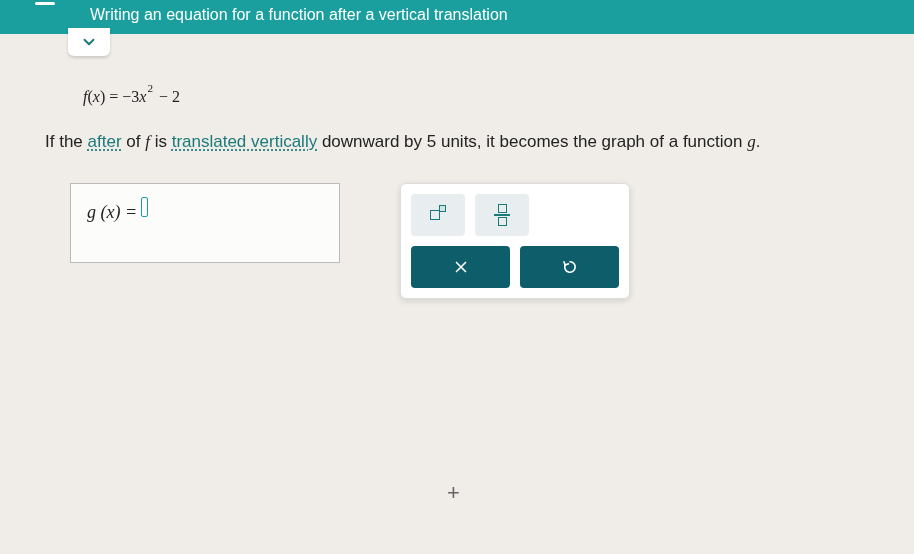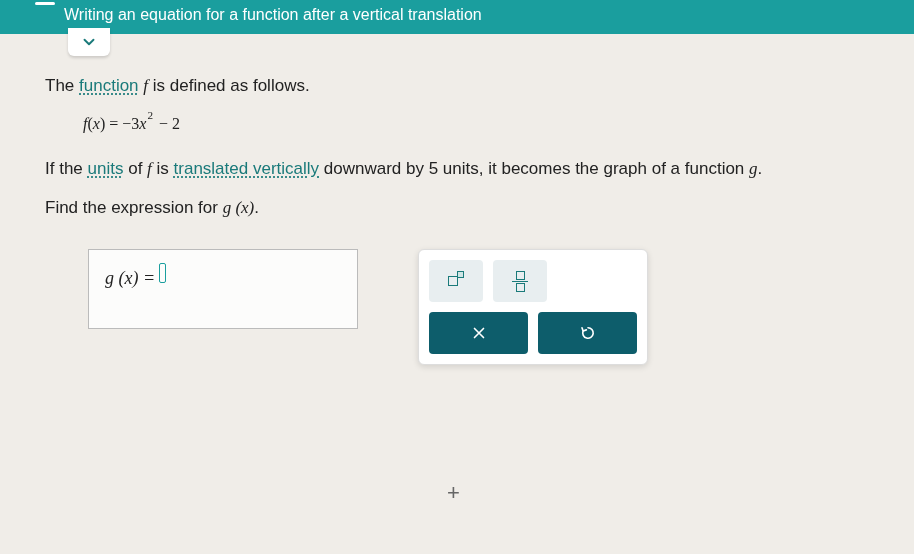--- a/index.html
+++ b/index.html
@@ -7,21 +7,21 @@
       font-family: Arial, Helvetica, sans-serif;
       background: #f0ede8;
       width: 914px;
       height: 554px;
       overflow: hidden;
       position: relative;
     }
     .header-bar {
       background: #1a9e9e;
       color: white;
-      padding: 6px 20px 10px 64px;
+      padding: 6px 20px 10px 90px;
       font-size: 16px;
       font-weight: 500;
       display: flex;
       align-items: center;
       position: relative;
     }
     .hamburger {
       position: absolute;
       left: 35px;
       top: 2px;
@@ -67,21 +67,21 @@
       margin: 12px 0 18px 38px;
       font-style: italic;
     }
     .equation .rm { font-style: normal; }
     .equation sup { font-size: 0.7em; font-style: normal; position: relative; top: -0.4em; margin-left: 1px; margin-right: 2px;}
     .answer-row {
       display: flex;
       align-items: flex-start;
       gap: 60px;
       margin-top: 28px;
-      margin-left: 43px;
+      margin-left: 25px;
     }
     .answer-box {
       border: 1px solid #bbb;
       background: #fcfcfb;
       width: 270px;
       height: 80px;
       padding: 14px 16px;
       font-family: 'Times New Roman', serif;
       font-size: 18px;
       display: flex;
@@ -157,35 +157,29 @@
   <span>Writing an equation for a function after a vertical translation</span>
 </div>
 
 <div class="collapse-tab">
   <svg viewBox="0 0 24 24">
     <path d="M6 9l6 6 6-6" fill="none" stroke="#1a7a7a" stroke-width="2.5" stroke-linecap="round" stroke-linejoin="round"></path>
   </svg>
 </div>
 
 <div class="content">
-  <p>
-    <span>The </span><span class="term">function</span><span> </span><span class="fitalic">f</span><span> is defined as follows.</span>
-  </p>
 
   <div class="equation">
     f<span class="rm">(</span>x<span class="rm">)</span> <span class="rm">=</span> <span class="rm">−3</span>x<sup>2</sup> <span class="rm">− 2</span>
   </div>
 
   <p>
-    <span>If the </span><span class="term">units</span><span> of </span><span class="fitalic">f</span><span> is </span><span class="term">translated vertically</span><span> downward by 5 units, it becomes the graph of a function </span><span class="fitalic">g</span><span>.</span>
+    <span>If the </span><span class="term">after</span><span> of </span><span class="fitalic">f</span><span> is </span><span class="term">translated vertically</span><span> downward by 5 units, it becomes the graph of a function </span><span class="fitalic">g</span><span>.</span>
   </p>
 
-  <p>
-    <span>Find the expression for </span><span class="fitalic">g (x)</span><span>.</span>
-  </p>
 
   <div class="answer-row">
     <div class="answer-box">
       <span class="fitalic">g (x) = </span>
       <span class="cursor-box"></span>
     </div>
 
     <div class="toolpanel">
       <div class="tool-row">
         <div class="tool-btn">

